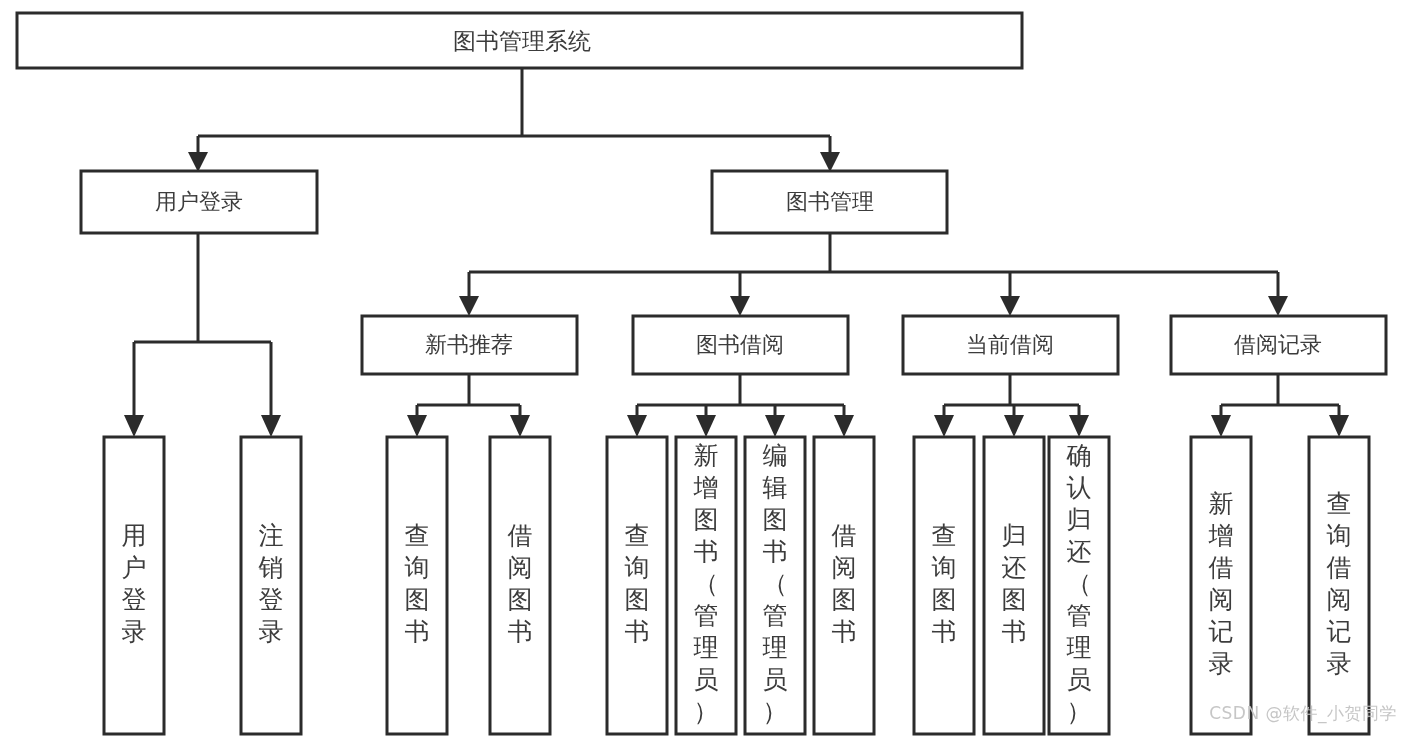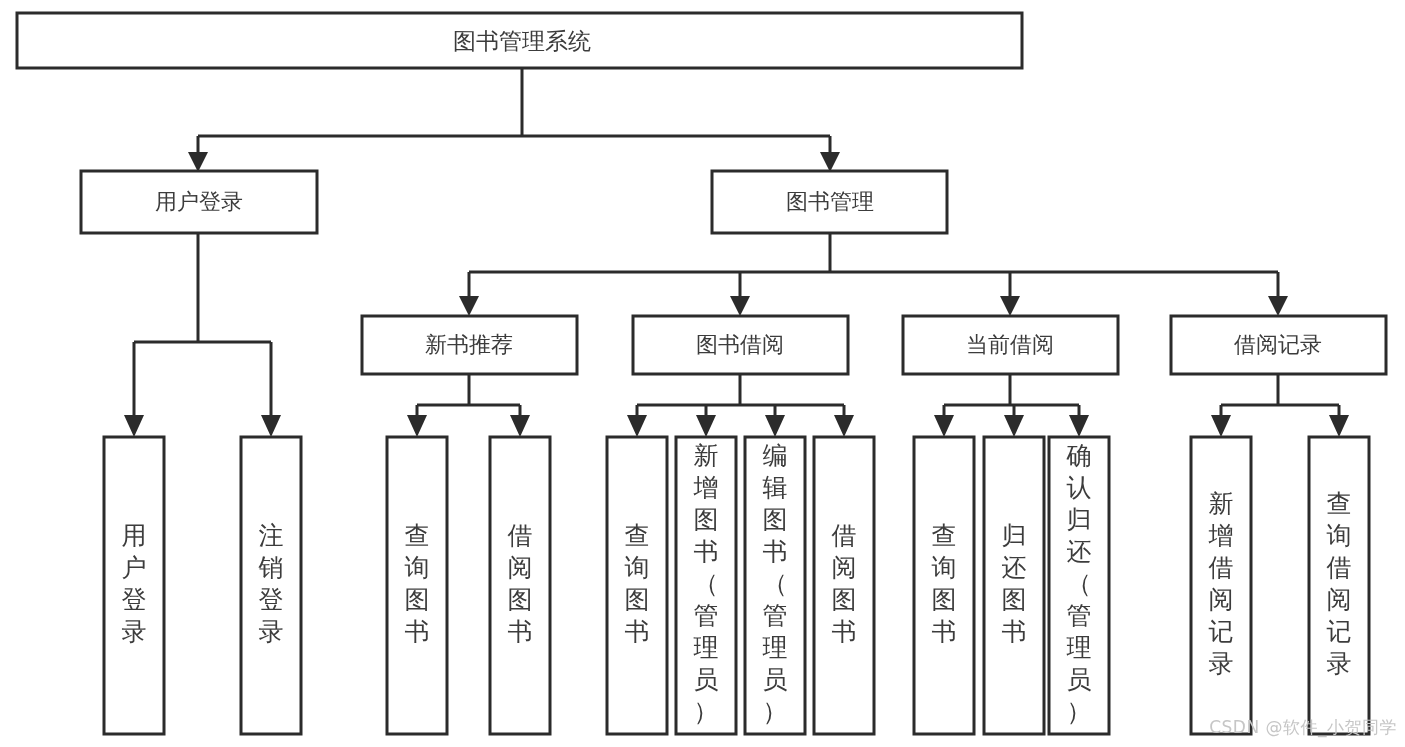--- a/index.html
+++ b/index.html
@@ -54,21 +54,21 @@
   }
   .vlabel {
     fill: #3c3c3c;
     font-family: "DejaVu Sans", "Liberation Sans", sans-serif;
     font-size: 25px;
     text-anchor: middle;
   }
   .watermark {
     position: absolute;
     right: 8px;
-    bottom: 8px;
+    bottom: 22px;
     color: #c6c6c6;
     font-size: 17px;
     font-family: "DejaVu Sans", "Liberation Sans", sans-serif;
     letter-spacing: 0.5px;
     white-space: nowrap;
     user-select: none;
   }
 </style>
 </head>
 <body>

